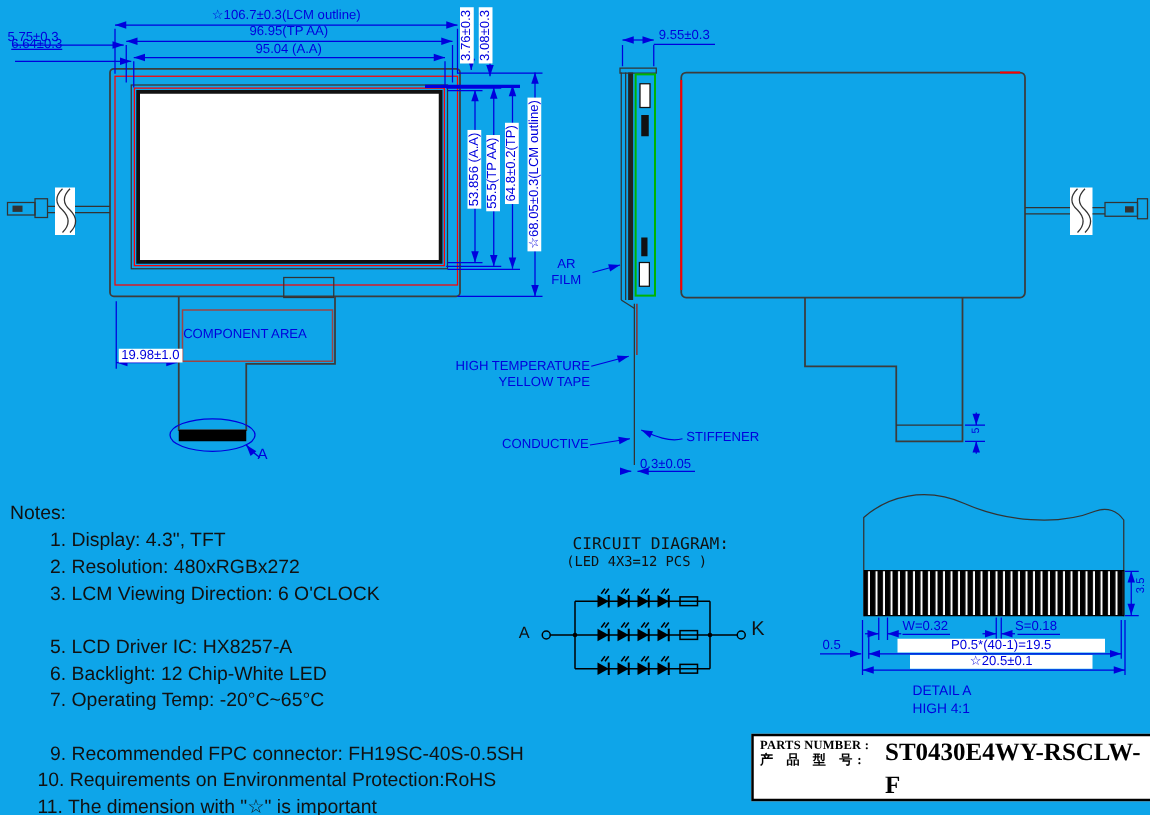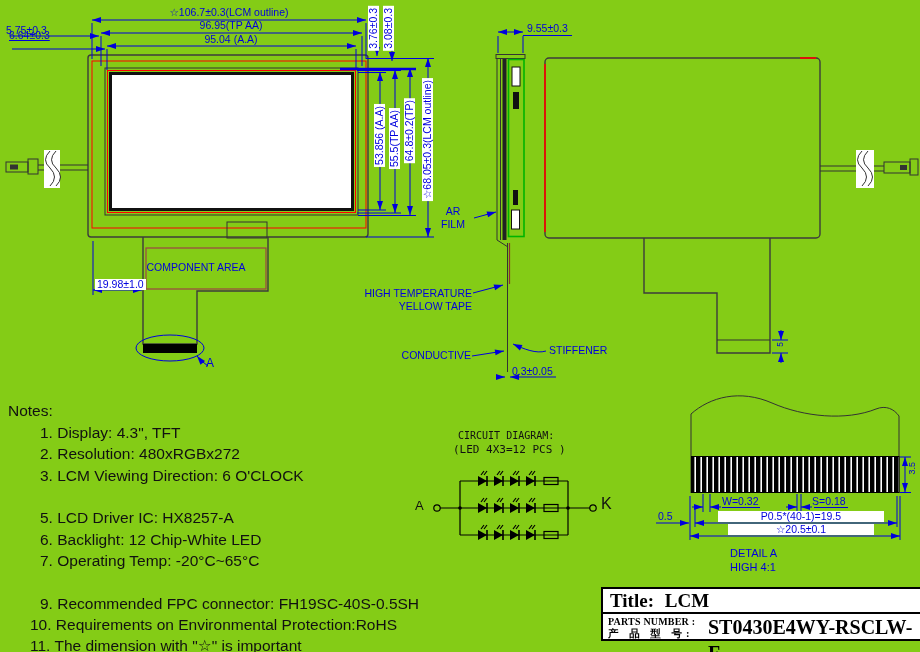--- a/index.html
+++ b/index.html
@@ -1,16 +1,16 @@
 <!DOCTYPE html>
 <html style="--dimension_blue: #0000dd; --outline_red: #ff0000; --component_red: #9c4444; --backlight_green: #00b400; --line_dark: #3c3c3c;"><head>
 <meta charset="utf-8">
 <style>
   html,body{margin:0;padding:0;background:#fff;}
-  #canvas{position:relative;width:920px;height:652px;background:#84cc16;overflow:hidden;
+  #canvas{position:relative;width:920px;height:652px;background:#0ea5e9;overflow:hidden;
           font-family:"Liberation Sans",sans-serif;}
   #linework{position:absolute;left:0;top:0;}
   .lbl{position:absolute;color:var(--dimension_blue,#0000dd);font-size:10.5px;line-height:11px;white-space:nowrap;}
   .blk{color:#111;}
   .ctr{text-align:center;}
   .rgt{text-align:right;}
   .pre{white-space:pre-line;line-height:12.5px;}
   .wbg{background:#fff;padding:0 2px;}
   .rot{transform-origin:0 0;transform:rotate(-90deg) translateX(-100%);}
   .mono{font-family:"DejaVu Sans Mono",monospace;color:#111;}
@@ -220,41 +220,37 @@
 
 <div class="lbl" style="left:722px;top:496px;">W=0.32</div>
 <div class="lbl" style="left:812px;top:496px;">S=0.18</div>
 <div class="lbl ctr wbg" style="left:718px;top:511px;width:162px;">P0.5*(40-1)=19.5</div>
 <div class="lbl ctr wbg" style="left:728px;top:524px;width:142px;">☆20.5±0.1</div>
 <div class="lbl" style="left:658px;top:511px;">0.5</div>
 <div class="lbl rot" style="left:907px;top:462px;font-size:9px;">3.5</div>
 <div class="lbl ctr" style="left:730px;top:548px;font-size:11px;">DETAIL A</div>
 <div class="lbl ctr" style="left:730px;top:562px;font-size:11px;">HIGH 4:1</div>
 
-<div class="lbl mono" style="left:458px;top:430px;font-size:10px;">CIRCUIT DIAGRAM:</div>
+<div class="lbl mono" style="left:458px;top:430px;font-size:13px;">CIRCUIT DIAGRAM:</div>
 <div class="lbl mono" style="left:453px;top:444px;font-size:11px;">(LED 4X3=12 PCS )</div>
 <div class="lbl blk" style="left:415px;top:500px;font-size:13px;">A</div>
 <div class="lbl blk" style="left:601px;top:498px;font-size:16px;">K</div>
 
 <div class="notes" style="left:8px;top:402px;">Notes:</div>
 <div class="notes" style="left:40px;top:424px;">1. Display: 4.3", TFT</div>
 <div class="notes" style="left:40px;top:445px;">2. Resolution: 480xRGBx272</div>
 <div class="notes" style="left:40px;top:467px;">3. LCM Viewing Direction: 6 O'CLOCK</div>
 <div class="notes" style="left:40px;top:509px;">5. LCD Driver IC: HX8257-A</div>
 <div class="notes" style="left:40px;top:531px;">6. Backlight: 12 Chip-White LED</div>
 <div class="notes" style="left:40px;top:552px;">7. Operating Temp: -20°C~65°C</div>
 <div class="notes" style="left:40px;top:595px;">9. Recommended FPC connector: FH19SC-40S-0.5SH</div>
 <div class="notes" style="left:30px;top:616px;">10. Requirements on Environmental Protection:RoHS</div>
 <div class="notes" style="left:30px;top:637px;">11. The dimension with "☆" is important</div>
 
 <div class="tblock">
-  <div class="trow1">
-    <span>Title:</span>
-    <span style="margin-left:6px;">LCM</span>
-  </div>
   <div class="trow2">
     <div class="pncol">
       <div class="pnen">PARTS NUMBER :</div>
       <div class="pncn">产 品 型 号:</div>
     </div>
     <div class="pnval">ST0430E4WY-RSCLW-F</div>
   </div>
 </div>
 
 </div>

